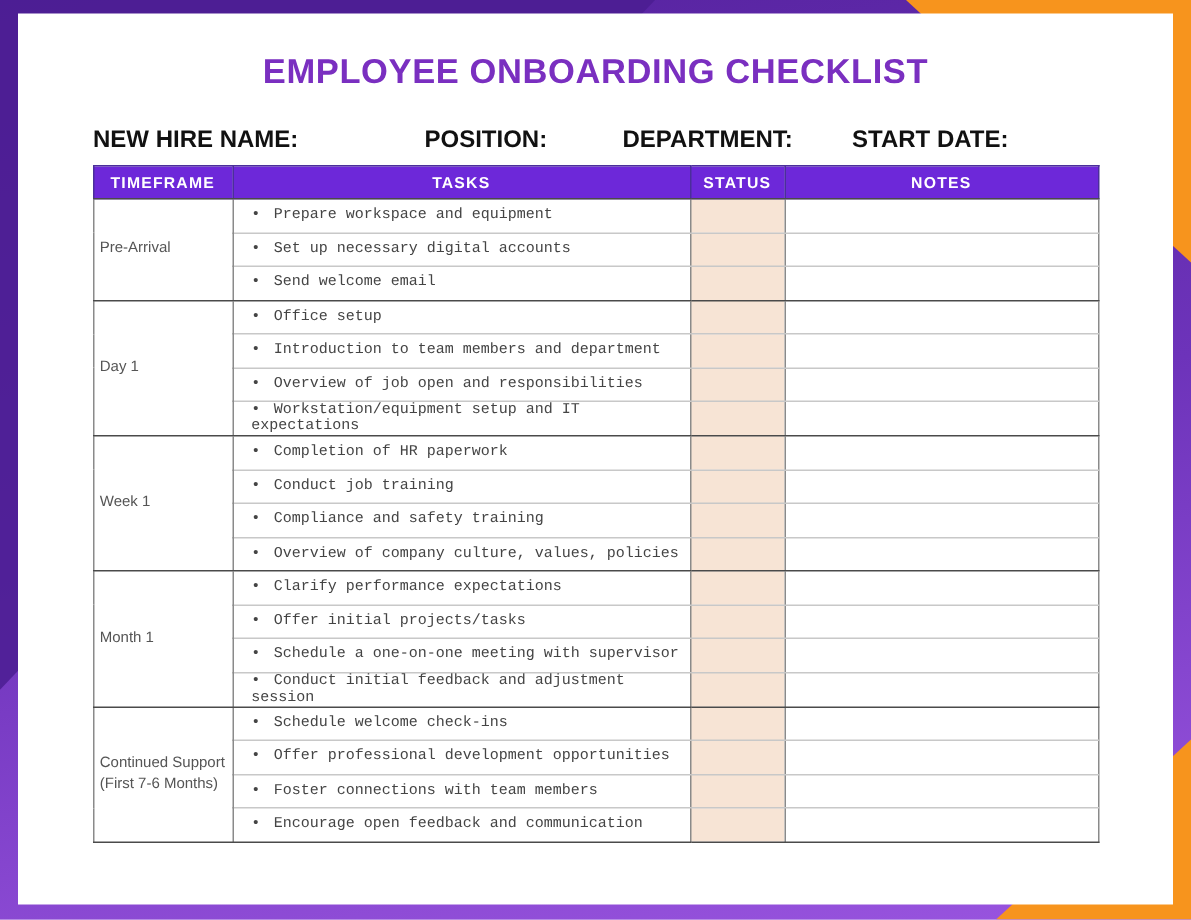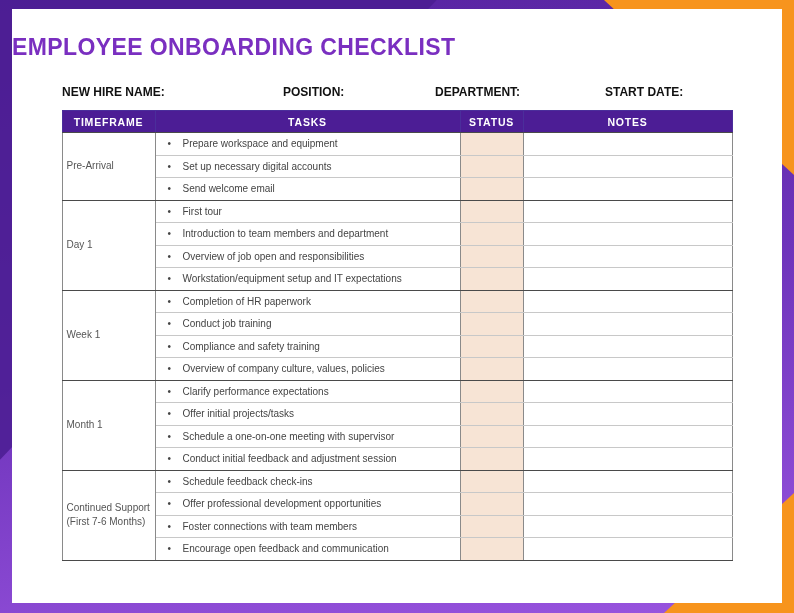--- a/index.html
+++ b/index.html
@@ -10,45 +10,45 @@
     background: #4b1d92; clip-path: polygon(0 0, 55% 0, 0 75%); opacity: .85; }
   .corner-orange-tr { position: absolute; top: 0; right: 0; width: 0; height: 0;
     border-left: 190px solid transparent; border-top: 175px solid #f7941d; }
   .corner-orange-br { position: absolute; bottom: 0; right: 0; width: 0; height: 0;
     border-left: 130px solid transparent; border-bottom: 120px solid #f7941d; }
 
   
   .card { position: absolute; top: 9px; left: 12px; right: 12px; bottom: 10px;
     background: #ffffff; padding-top: 25px; }
 
-  .title { text-align: left; font-size: 23px; font-weight: 700; letter-spacing: .4px;
+  .title { text-align: center; font-size: 23px; font-weight: 700; letter-spacing: .4px;
     color: #7a2fc0; margin-bottom: 24px; }
 
   .fields { width: 670px; margin: 0 auto 11px; position: relative; height: 14px; }
-  .field { position: absolute; top: 0; font-size: 12px; font-weight: 700; color: #111;
+  .field { position: absolute; top: 0; font-size: 16px; font-weight: 700; color: #111;
     white-space: nowrap; }
-  .f0 { left: 0; } .f1 { left: 221px; text-align: right; } .f2 { left: 353px; margin-left: 20px; } .f3 { left: 543px; }
+  .f0 { left: 0; } .f1 { left: 221px; text-align: right; } .f2 { left: 353px; } .f3 { left: 506px; }
 
   table { width: 670px; margin: 0 auto; border-collapse: collapse; table-layout: fixed;
     border: 1.5px solid #4a4a4a; }
   col.c-tf { width: 93px; } col.c-task { width: 305px; }
   col.c-status { width: 63px; } col.c-notes { width: 209px; }
 
-  th { background: #4c1d95; color: #ffffff; font-size: 10.5px; font-weight: 700;
+  th { background: #6d28d9; color: #ffffff; font-size: 10.5px; font-weight: 700;
     letter-spacing: .8px; height: 22px; text-align: center;
     border: 1px solid #4b2e9b; border-bottom: 1px solid #4a4a4a; }
 
   td { height: 22.5px; font-size: 10px; color: #444;
     border-left: 1px solid #8a8a8a; border-right: 1px solid #8a8a8a;
     border-bottom: 1px solid #c8c8c8; background: #ffffff; }
   tr.glast td { border-bottom: 1.4px solid #4a4a4a; }
 
   td.tf { text-align: left; vertical-align: middle; color: #555; padding: 0 4px;
     line-height: 1.45; border-bottom: 1.4px solid #4a4a4a; }
-  td.task { padding-left: 12px; }
+  td.task { padding-left: 12px; font-family: Liberation Mono, monospace; }
   td.task::before { content: "\2022"; display: inline-block; width: 15px; color: #444; }
   td.st { background: #f7e4d5; }
   td.nt { background: #ffffff; }
 </style>
 </head>
 <body>
 
 <div class="bg-base"></div>
 <div class="bg-dark-tri"></div>
 <div class="corner-orange-tr"></div>
@@ -94,21 +94,21 @@
         <td class="nt"></td>
       </tr>
       <tr class="glast">
         <td class="task">Send welcome email</td>
         <td class="st"></td>
         <td class="nt"></td>
       </tr>
 
       <tr>
         <td class="tf" rowspan="4">Day 1</td>
-        <td class="task">First tour</td>
+        <td class="task">Office setup</td>
         <td class="st"></td>
         <td class="nt"></td>
       </tr>
       <tr>
         <td class="task">Introduction to team members and department</td>
         <td class="st"></td>
         <td class="nt"></td>
       </tr>
       <tr>
         <td class="task">Overview of job open and responsibilities</td>
@@ -160,21 +160,21 @@
         <td class="nt"></td>
       </tr>
       <tr class="glast">
         <td class="task">Conduct initial feedback and adjustment session</td>
         <td class="st"></td>
         <td class="nt"></td>
       </tr>
 
       <tr>
         <td class="tf" rowspan="4">Continued Support (First 7-6 Months)</td>
-        <td class="task">Schedule feedback check-ins</td>
+        <td class="task">Schedule welcome check-ins</td>
         <td class="st"></td>
         <td class="nt"></td>
       </tr>
       <tr>
         <td class="task">Offer professional development opportunities</td>
         <td class="st"></td>
         <td class="nt"></td>
       </tr>
       <tr>
         <td class="task">Foster connections with team members</td>

